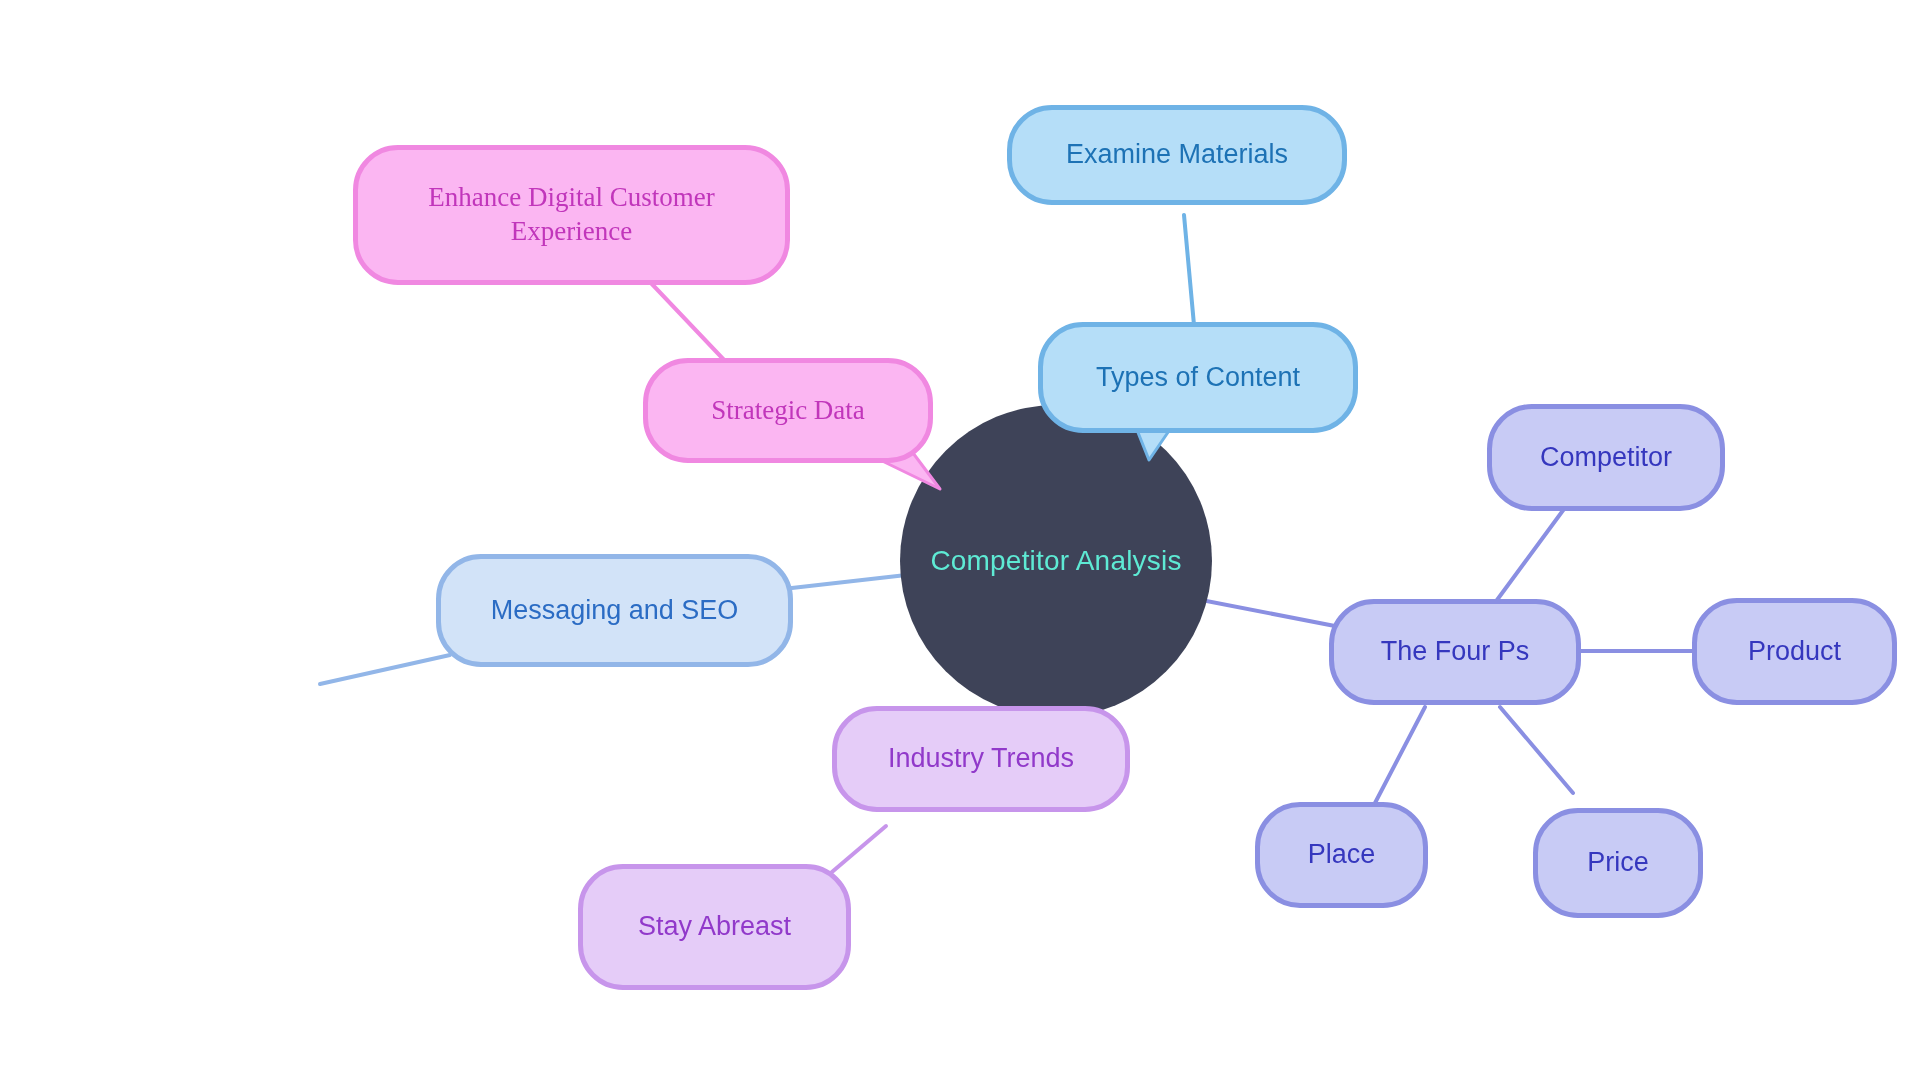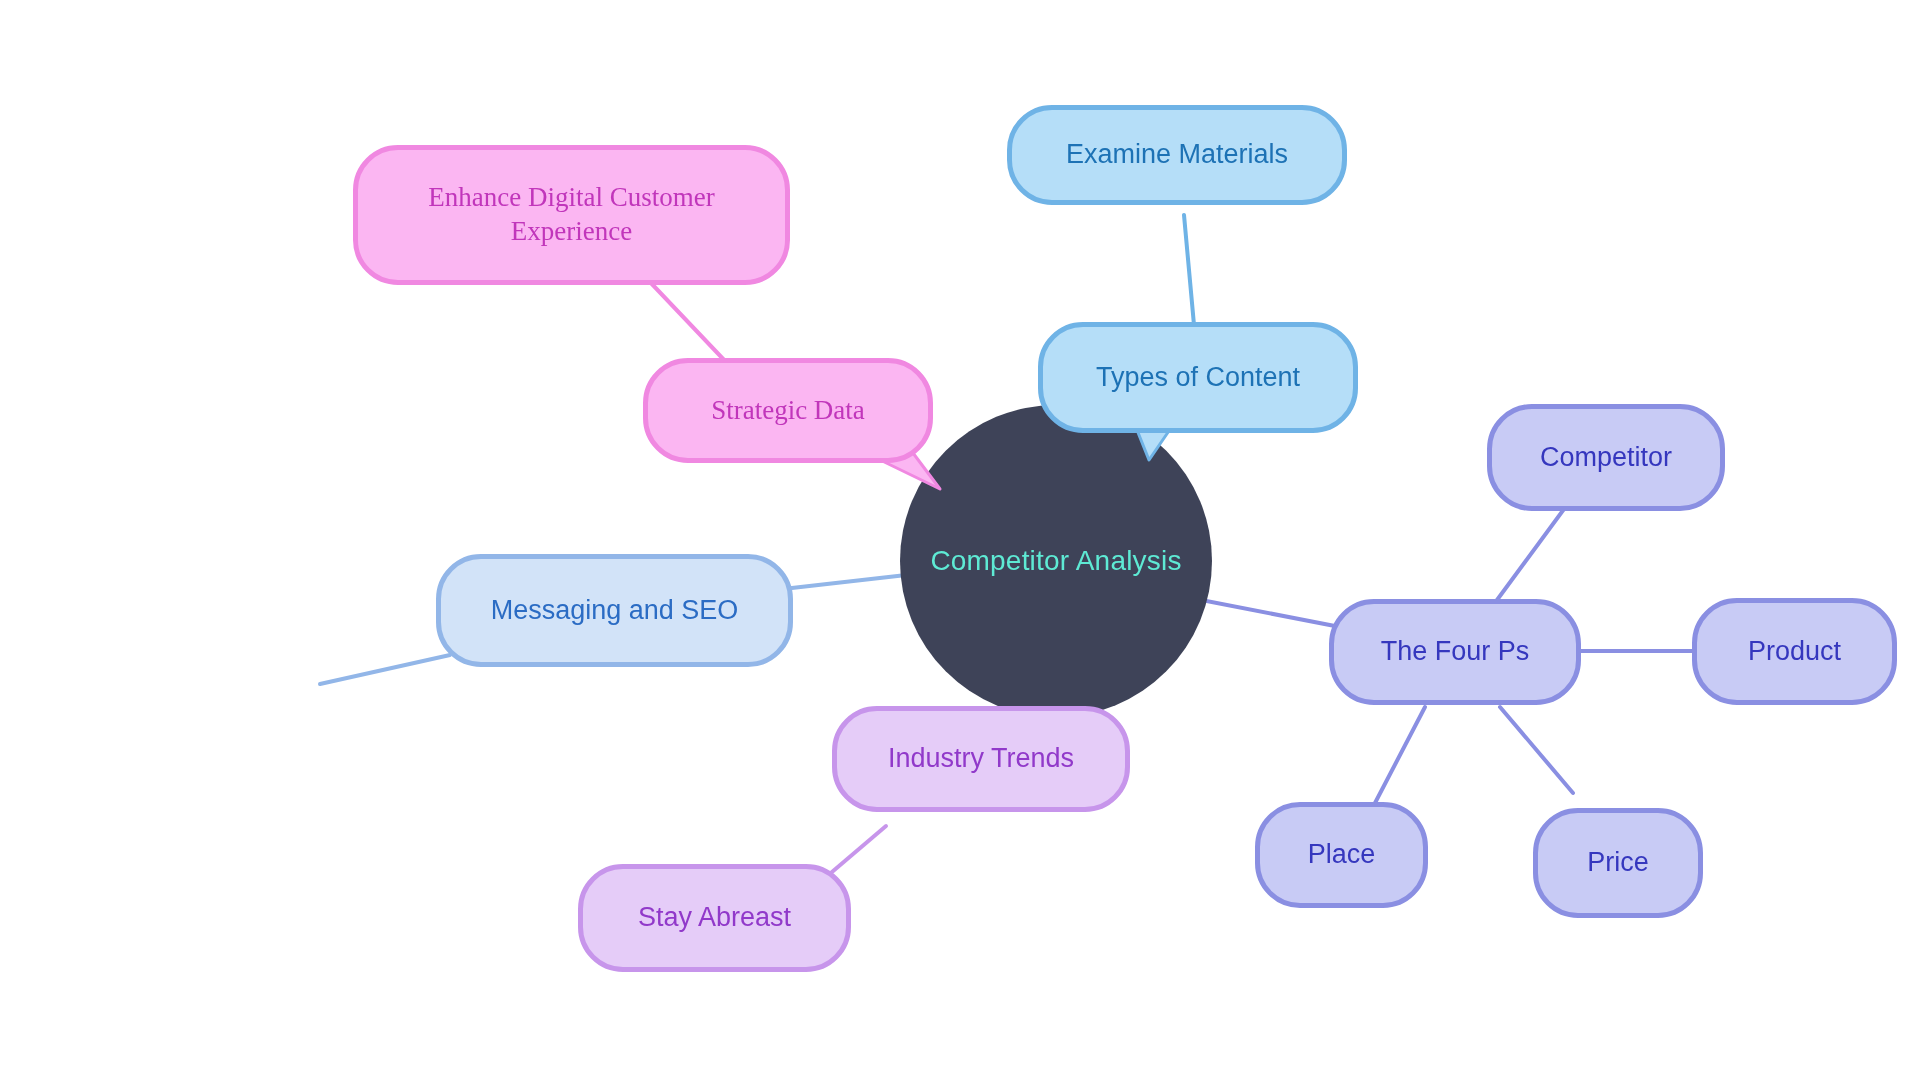--- a/index.html
+++ b/index.html
@@ -62,21 +62,21 @@
   .peri   { background: #C8CBF5; border-color: #8A8FE2; color: #3537BE; }
 
   
   .n-examine   { left: 1007px; top: 105px; width: 340px; height: 100px; }
   .n-types     { left: 1038px; top: 322px; width: 320px; height: 111px; }
   .n-enhance   { left: 353px;  top: 145px; width: 437px; height: 140px; }
   .n-strategic { left: 643px;  top: 358px; width: 290px; height: 105px; }
   .n-messaging { left: 436px;  top: 554px; width: 357px; height: 113px; }
   .n-analyze   { left: 25px;   top: 668px; width: 304px; height: 110px; }
   .n-industry  { left: 832px;  top: 706px; width: 298px; height: 106px; }
-  .n-stay      { left: 578px;  top: 864px; width: 273px; height: 108px; }
+  .n-stay      { left: 578px;  top: 864px; width: 273px; height: 126px; }
   .n-fourps    { left: 1329px; top: 599px; width: 252px; height: 106px; }
   .n-promotion { left: 1487px; top: 404px; width: 238px; height: 107px; }
   .n-product   { left: 1692px; top: 598px; width: 205px; height: 107px; }
   .n-price     { left: 1533px; top: 788px; width: 170px; height: 110px; margin-top: 20px; }
   .n-place     { left: 1255px; top: 802px; width: 173px; height: 106px; }
 </style>
 </head>
 <body>
 
 <div class="canvas">

